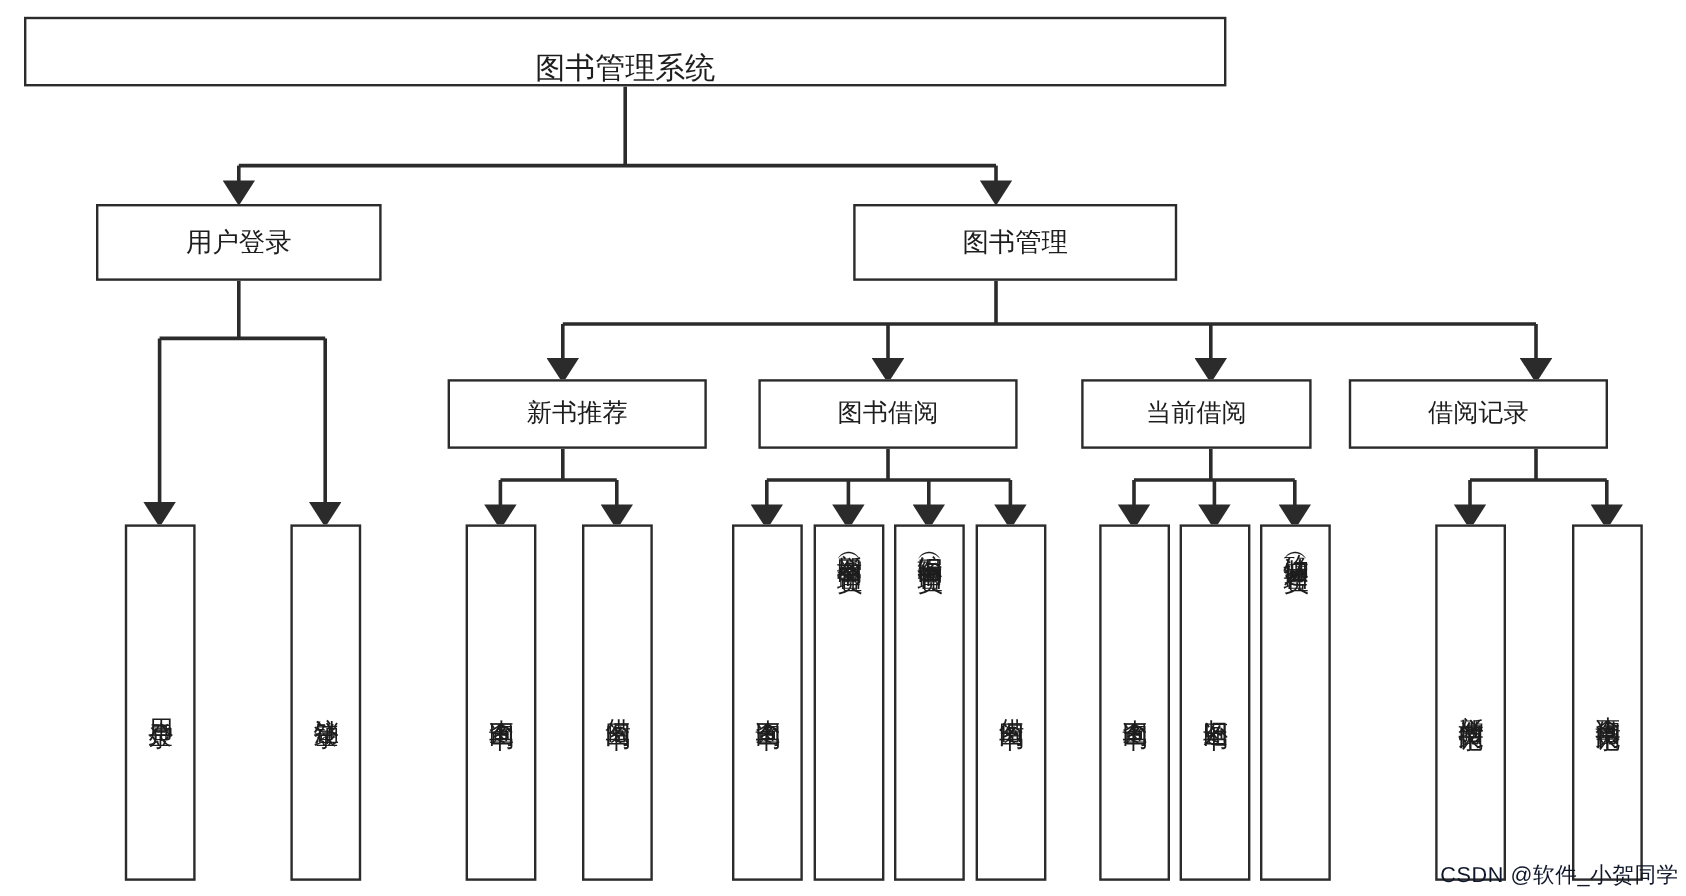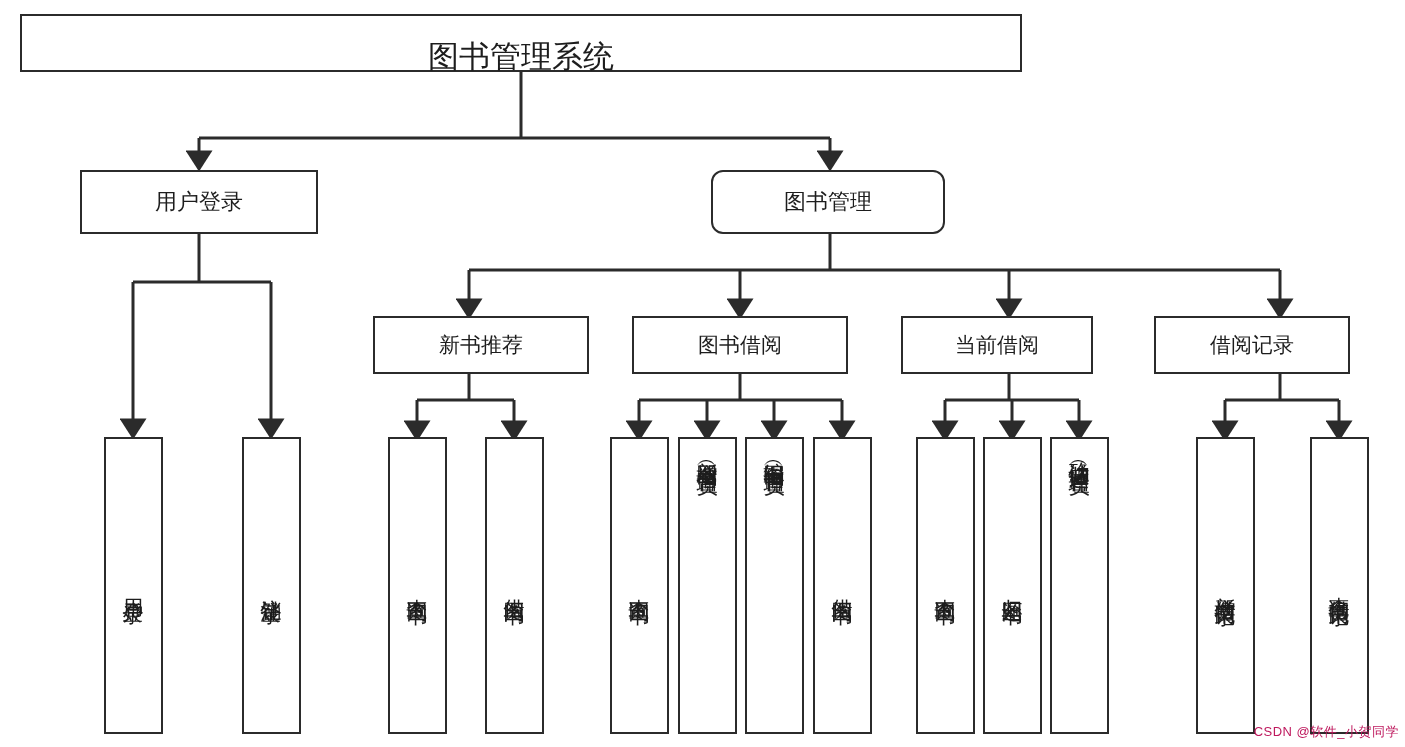--- a/index.html
+++ b/index.html
@@ -36,21 +36,21 @@
     align-items: center;
     justify-content: center;
     text-align: center;
   }
   .node-label {
     display: block;
     color: #1d1d1d;
     line-height: 1.18;
     white-space: pre-line;
   }
-  .node.level-0 .node-label { font-size: 31px; margin-top: 29px; }
+  .node.level-0 .node-label { font-size: 25px; margin-top: 29px; }
   .node.level-1 .node-label { font-size: 22px; }
   .node.level-2 .node-label { font-size: 21px; }
 
   .node.leaf {
     align-items: center;
     justify-content: center;
     padding: 6px 0;
   }
   .node.leaf .node-label {
     writing-mode: vertical-rl;
@@ -59,22 +59,22 @@
     letter-spacing: 2px;
     line-height: 1;
   }
   .node.leaf.align-top {
     align-items: flex-start;
   }
   #watermark {
     position: absolute;
     right: 6px;
     bottom: 6px;
-    font-size: 13px;
-    color: #be185d;
+    font-size: 18px;
+    color: #0f172a;
     letter-spacing: 0.5px;
     white-space: nowrap;
     user-select: none;
   }
 </style>
 </head>
 <body>
 
 <div id="diagram-canvas">
 
@@ -129,37 +129,37 @@
   </svg>
 
   <div class="node level-0" style="left:20px; top:14px; width:1002px; height:58px;">
     <span class="node-label">图书管理系统</span>
   </div>
 
   <div class="node level-1" style="left:80px; top:170px; width:238px; height:64px;">
     <span class="node-label">用户登录</span>
   </div>
 
-  <div class="node level-1" style="left:711px; top:170px; width:234px; height:64px;border-radius:12px;">
+  <div class="node level-1" style="left:711px; top:170px; width:270px; height:64px;">
     <span class="node-label">图书管理</span>
   </div>
 
   <div class="node level-2" style="left:361px; top:316px; width:216px; height:58px;margin-left:12px;">
     <span class="node-label">新书推荐</span>
   </div>
 
   <div class="node level-2" style="left:632px; top:316px; width:216px; height:58px;text-align:center;">
     <span class="node-label">图书借阅</span>
   </div>
 
   <div class="node level-2" style="left:901px; top:316px; width:192px; height:58px;">
     <span class="node-label">当前借阅</span>
   </div>
 
-  <div class="node level-2" style="left:1154px; top:316px; width:196px; height:58px;">
+  <div class="node level-2" style="left:1124px; top:316px; width:216px; height:58px;">
     <span class="node-label">借阅记录</span>
   </div>
 
   <div class="node leaf" style="left:104px; top:437px; width:59px; height:297px;">
     <span class="node-label">用户登录</span>
   </div>
 
   <div class="node leaf" style="left:242px; top:437px; width:59px; height:297px;">
     <span class="node-label">注销登录</span>
   </div>

